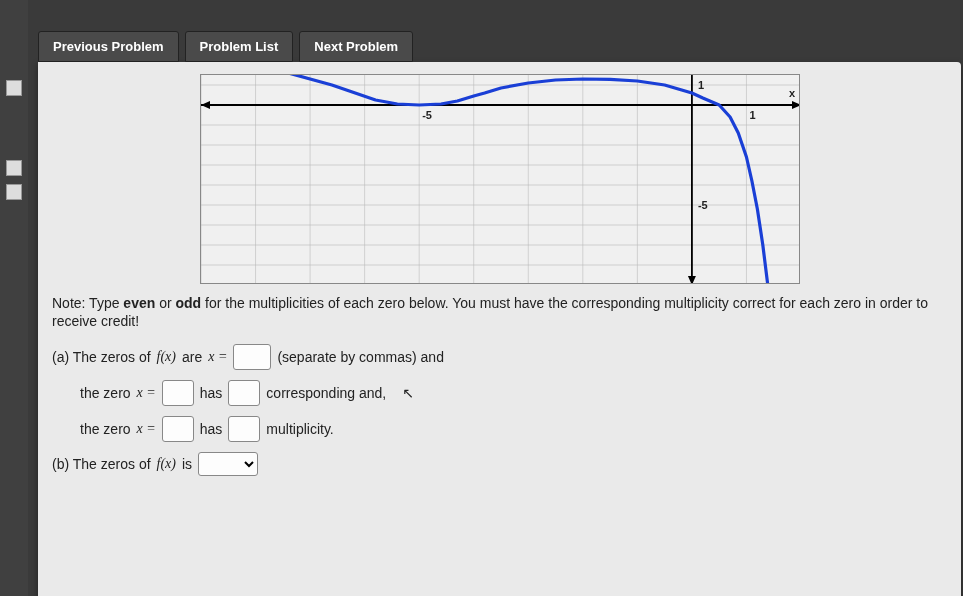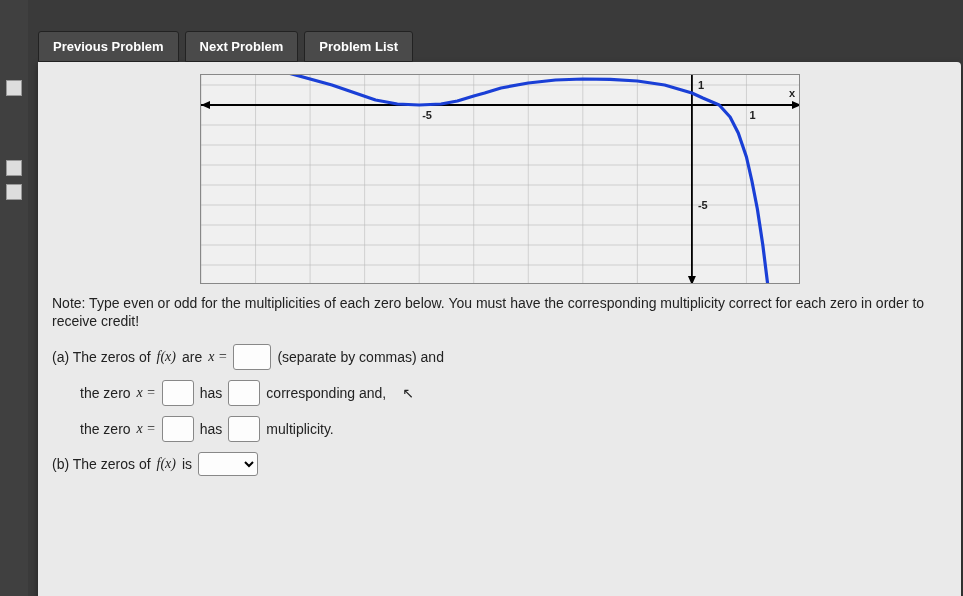--- a/index.html
+++ b/index.html
@@ -61,21 +61,21 @@
   .chart-wrap {
     display: flex;
     justify-content: center;
     margin-bottom: 10px;
   }
   svg.chart {
     background: #f0f0f0;
     border: 1px solid #888;
   }
   .prompt p { margin: 6px 0; line-height: 1.3; }
-  .prompt b { font-weight: normal; }
+  .prompt b { font-weight: bold; }
   .math { font-family: "Times New Roman", serif; font-style: italic; }
   .question-block { margin-top: 14px; }
   .row {
     display: flex;
     align-items: center;
     gap: 6px;
     margin: 10px 0;
   }
   .indent { margin-left: 28px; }
   input.blank {
@@ -105,22 +105,22 @@
 
 <div class="left-strip">
   <div class="left-icon" style="top:80px;"></div>
   <div class="left-icon" style="top:160px;"></div>
   <div class="left-icon" style="top:184px;"></div>
 </div>
 
 <div class="outer">
   <div class="tab-bar">
     <div class="tab">Previous Problem</div>
+    <div class="tab">Problem List</div>
     <div class="tab">Next Problem</div>
-    <div class="tab">Problem List</div>
   </div>
 
   <div class="content-card">
 
     <div class="chart-wrap">
       <svg class="chart" id="chart" width="600" height="210">
           <line x1="0" y1="0" x2="0" y2="210" stroke="#bbb" stroke-width="0.6"></line>
           <line x1="54.54545454545455" y1="0" x2="54.54545454545455" y2="210" stroke="#bbb" stroke-width="0.6"></line>
           <line x1="109.0909090909091" y1="0" x2="109.0909090909091" y2="210" stroke="#bbb" stroke-width="0.6"></line>
           <line x1="163.63636363636363" y1="0" x2="163.63636363636363" y2="210" stroke="#bbb" stroke-width="0.6"></line>

